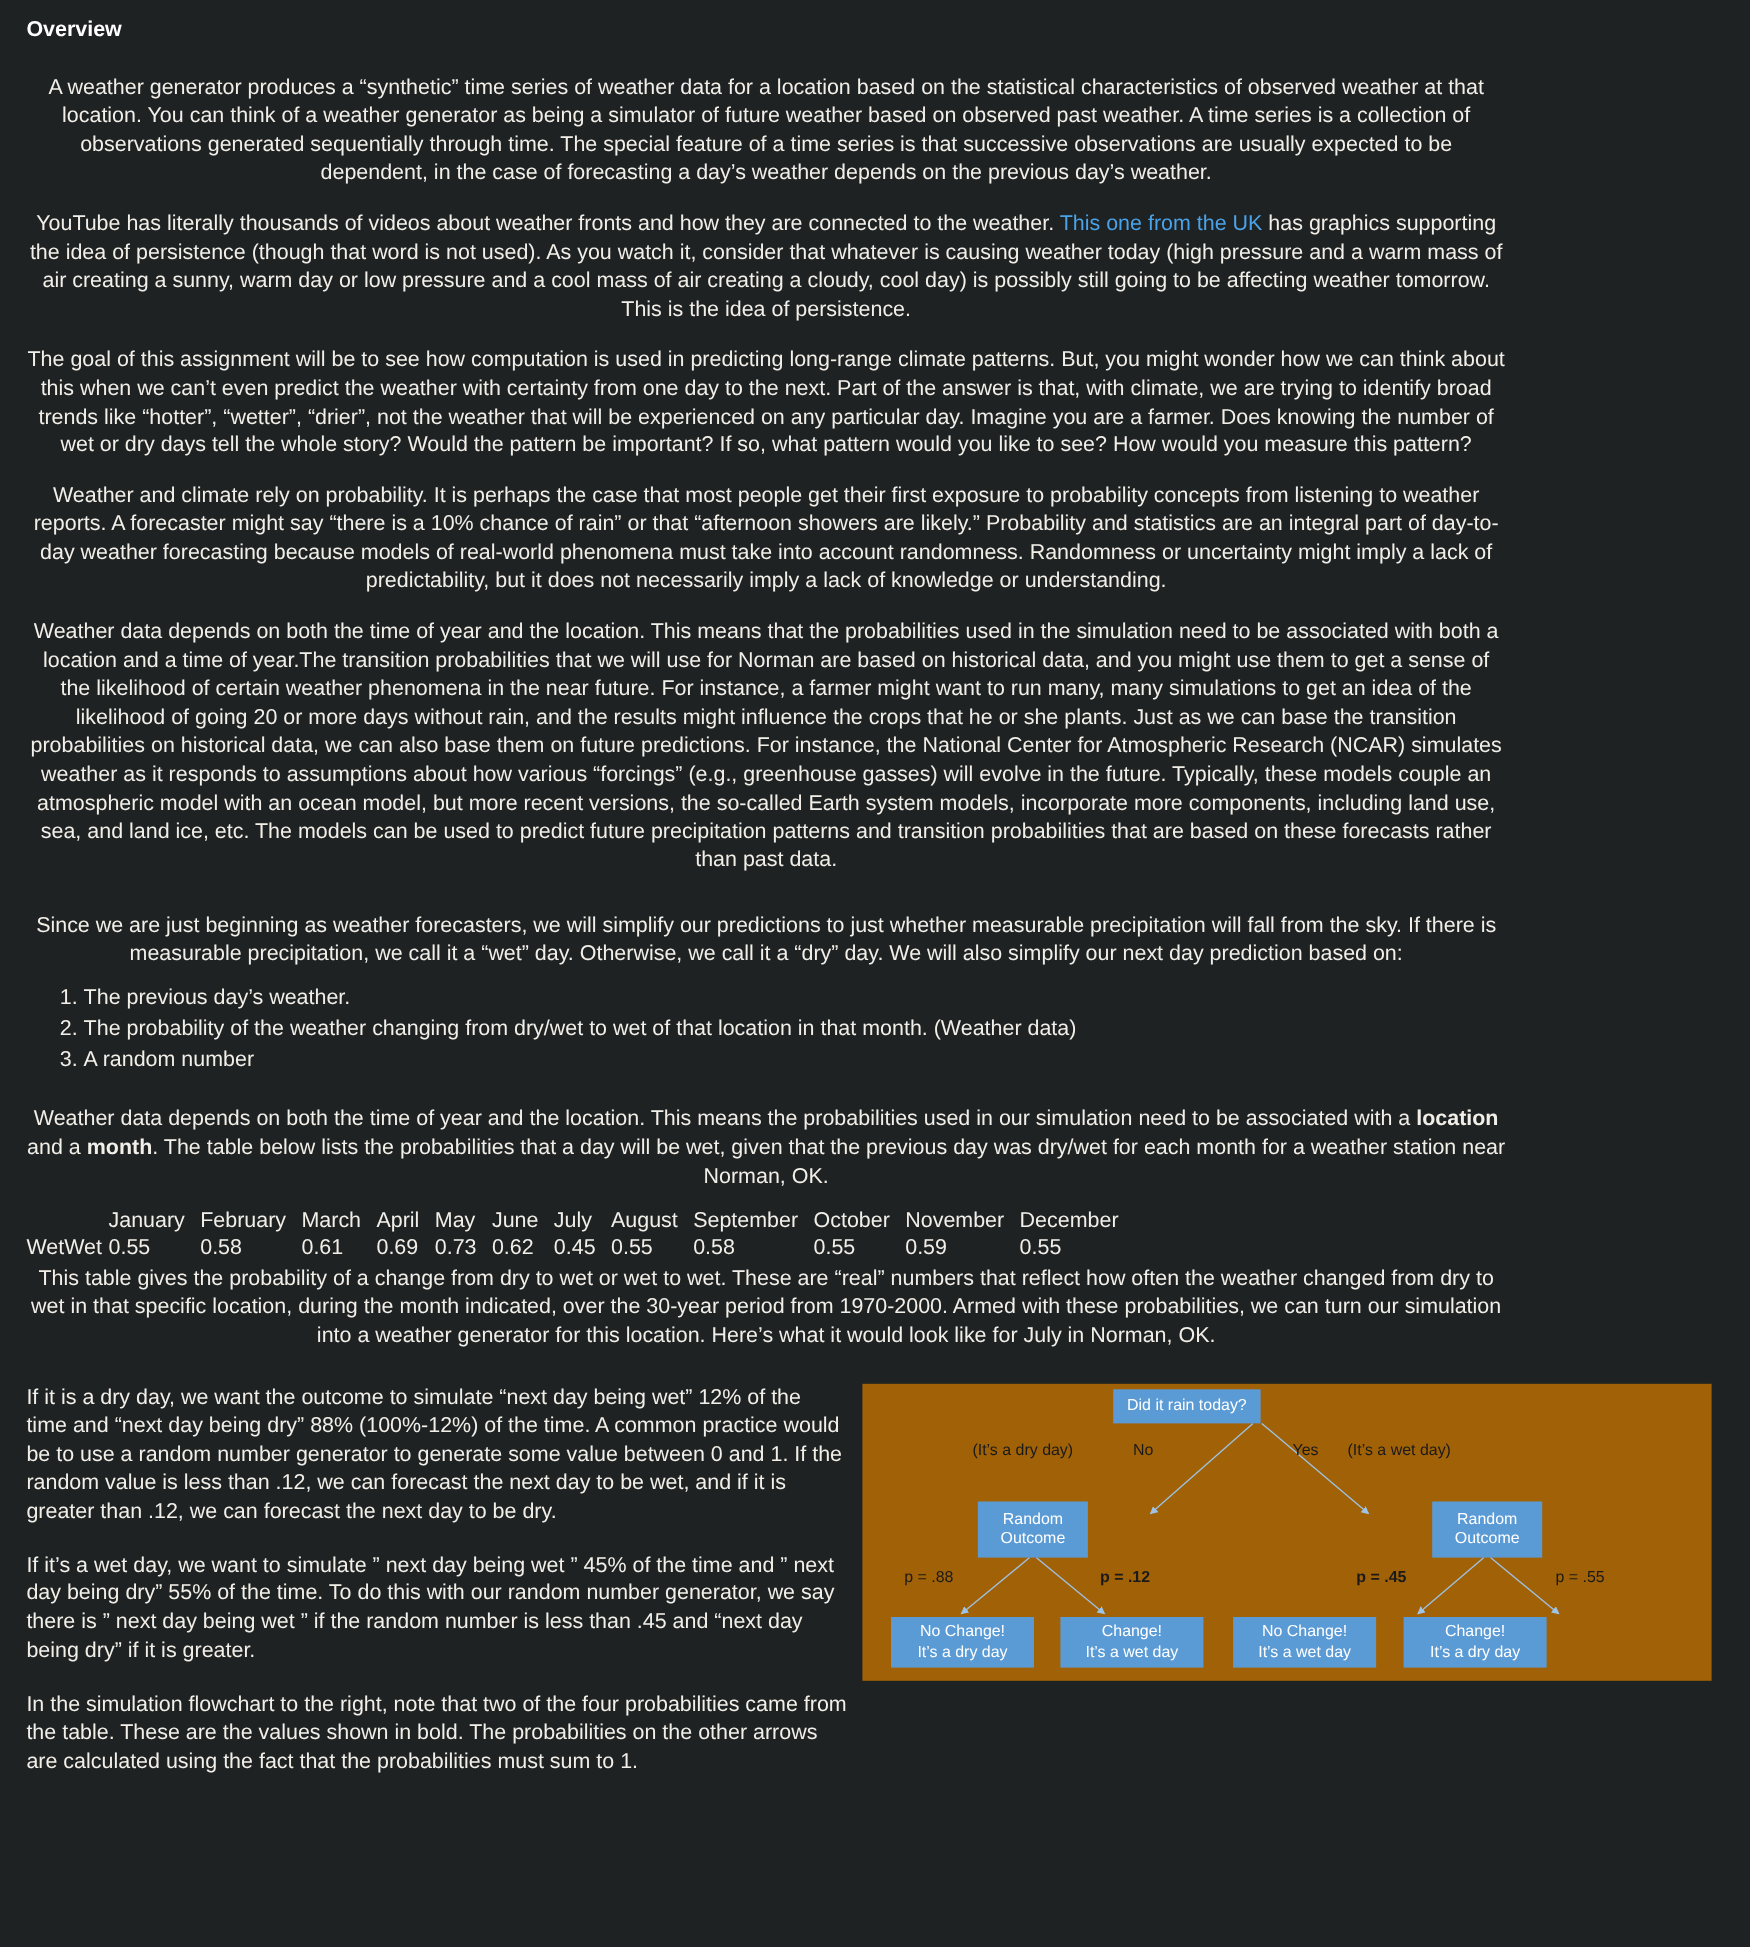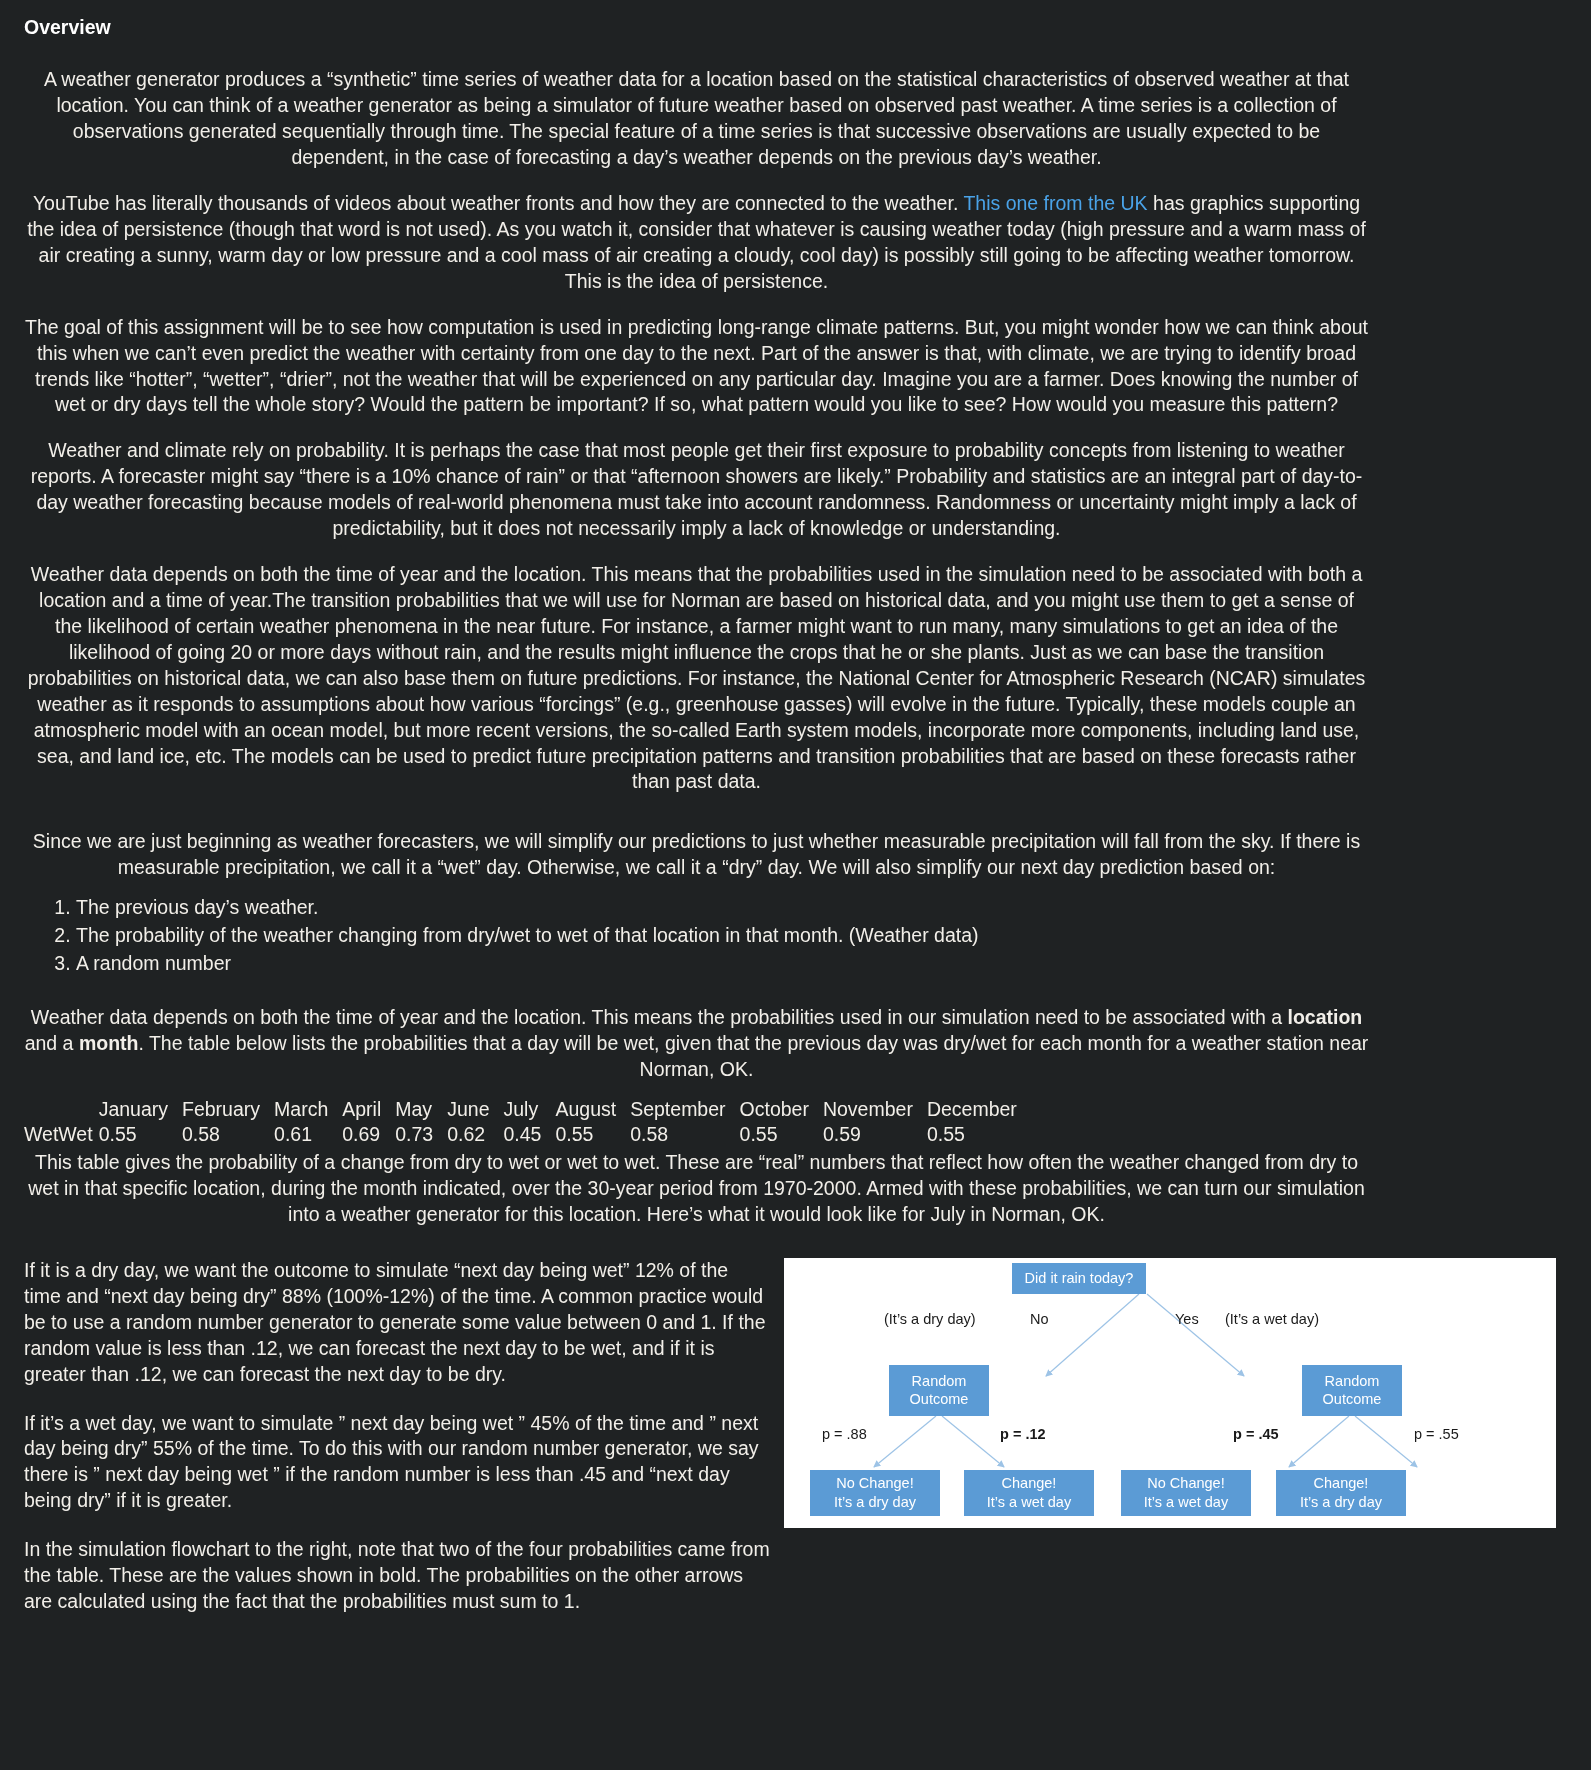--- a/index.html
+++ b/index.html
@@ -95,21 +95,21 @@
     flex: 1 1 auto;
     display: flex;
     justify-content: flex-start;
     padding-top: 0px;
   }
   .col-left p {
     margin: 0 0 23px 0;
   }
   
   .flowchart {
-    background: #ffffff;
+    background: #a16207;
     width: 772px;
     height: 270px;
     position: relative;
     margin-top: 0px;
     box-sizing: border-box;
     font-family: "Liberation Sans", sans-serif;
   }
   .fc-box {
     position: absolute;
     background: #5b9bd5;

